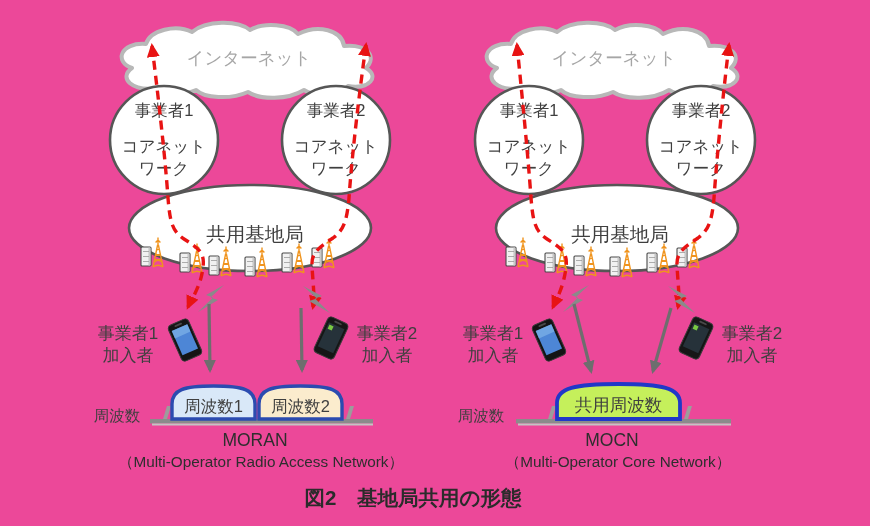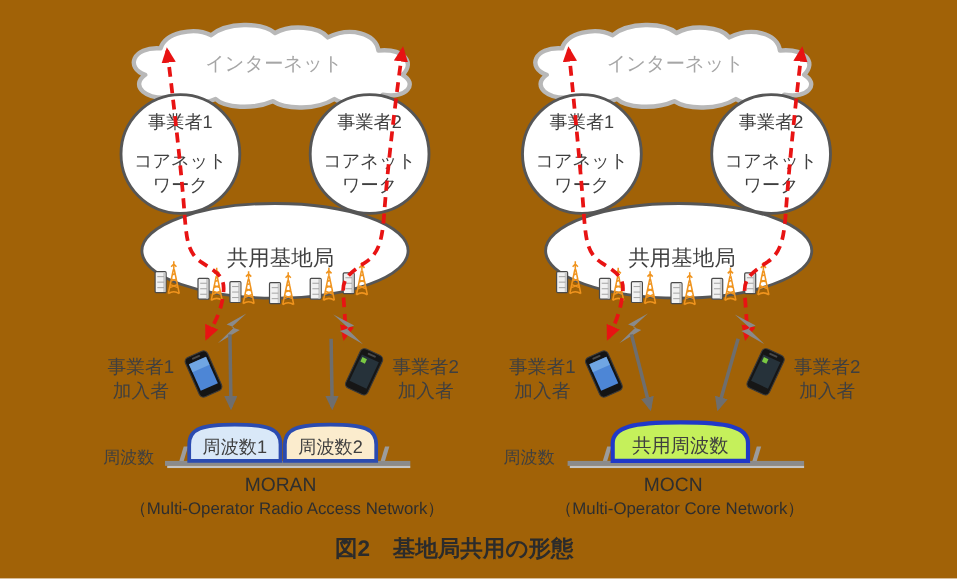--- a/index.html
+++ b/index.html
@@ -1,16 +1,16 @@
 <!DOCTYPE html>
 <html><head>
 <meta charset="utf-8">
 <style>
   html,body{margin:0;padding:0;background:#ffffff;}
-  .canvas{position:relative;width:870px;height:526px;background:#a16207;overflow:hidden;
+  .canvas{position:relative;width:870px;height:526px;background:#ec4899;overflow:hidden;
           font-family:"Liberation Sans","DejaVu Sans",sans-serif;}
   svg{display:block;}
   text{font-family:"Liberation Sans","DejaVu Sans",sans-serif;}
   .t-dark{fill:#3f3f3f;}
   .t-gray{fill:#a6a6a6;}
   .t-title{fill:#2e2e2e;}
   .t-caption{fill:#2b2b2b;font-weight:bold;}
 </style>
 </head>
 <body>

